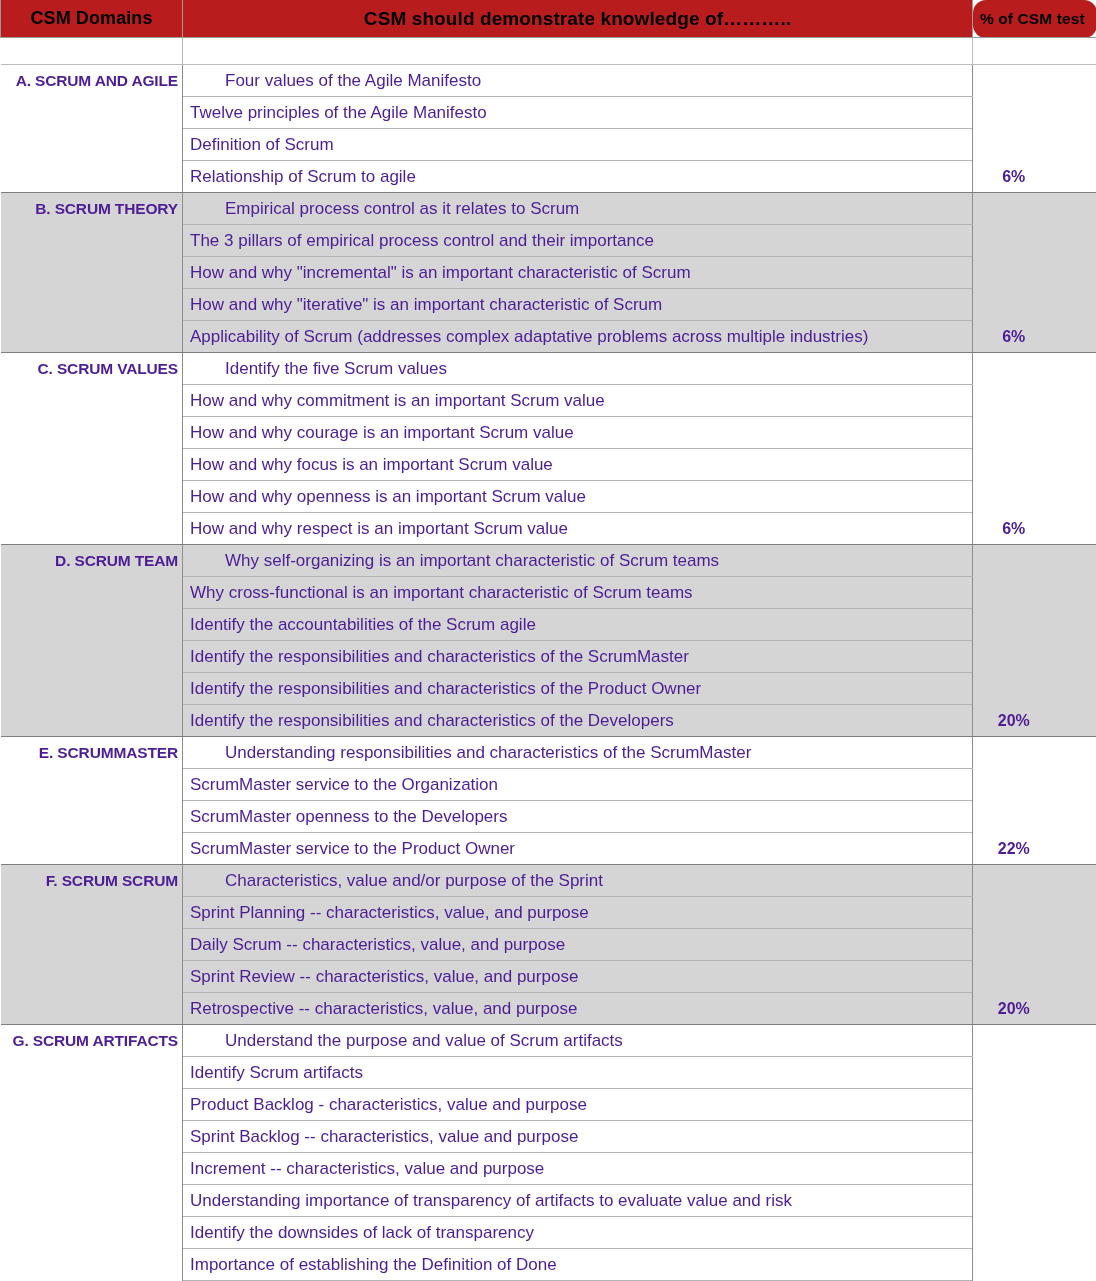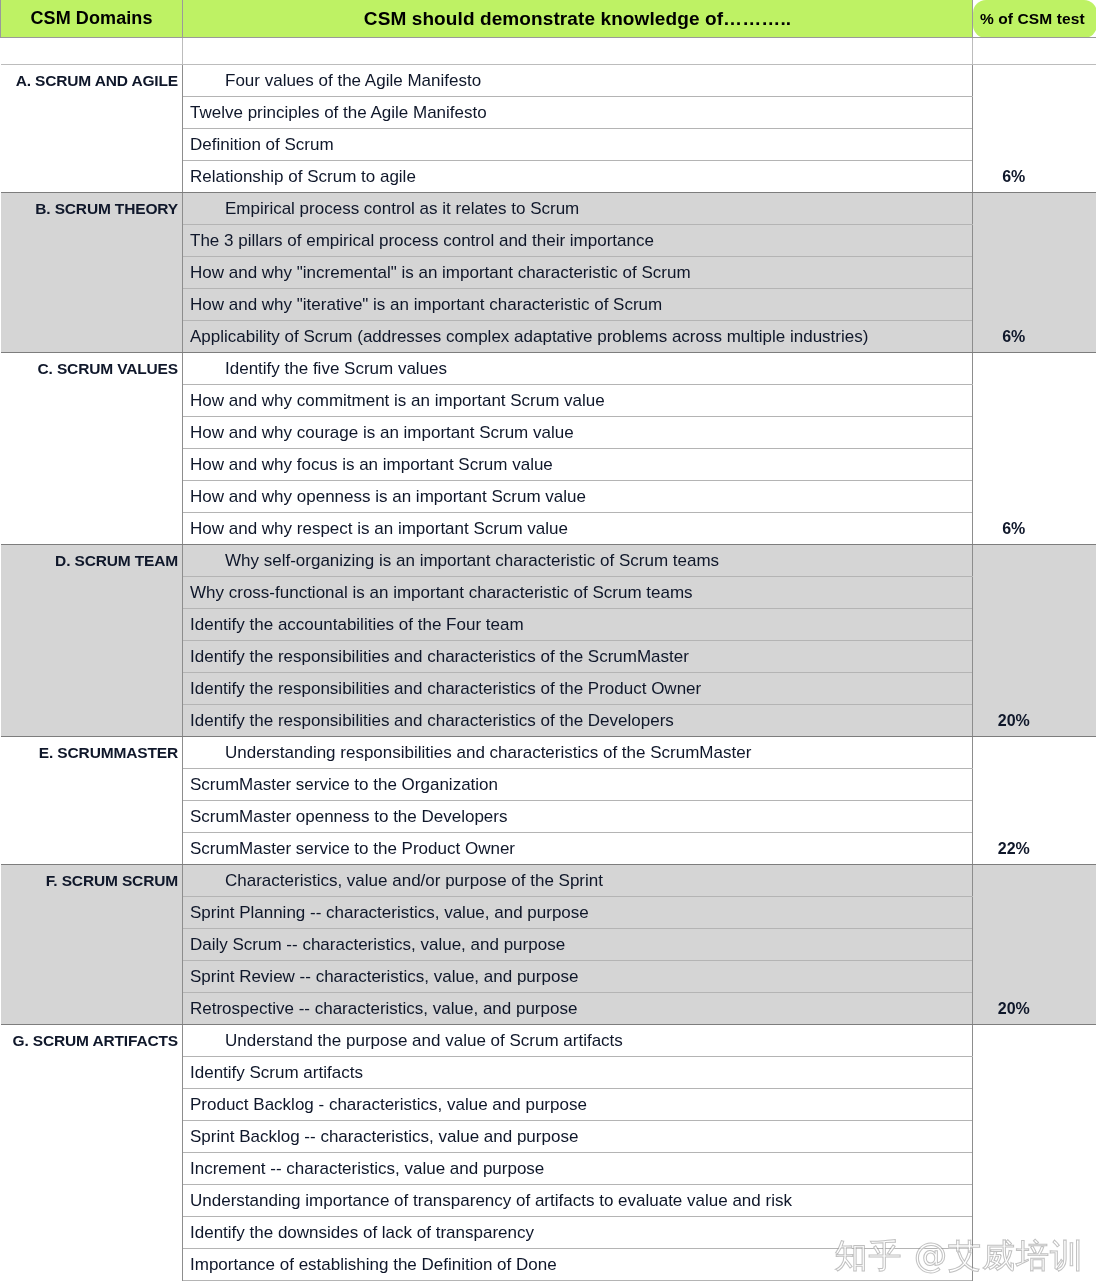--- a/index.html
+++ b/index.html
@@ -26,21 +26,21 @@
     table-layout: fixed;
     width: 1096px;
   }
 
   col.col-domain   { width: 182px; }
   col.col-topic    { width: 790px; }
   col.col-pct      { width: 124px; }
 
   
   thead th {
-    background: #bef264;
+    background: #b91c1c;
     border: 1px solid #9a9a9a;
     border-top: none;
     font-weight: bold;
     color: #000000;
     padding: 0;
     height: 37px;
     vertical-align: middle;
     font-size: 17.5px;
     letter-spacing: 0.1px;
   }
@@ -63,21 +63,21 @@
     padding: 0;
   }
   tr.spacer-row td.sp-domain { border-left: none; }
   tr.spacer-row td.sp-pct    { border-right: none; }
 
   
   td {
     padding: 0;
     border: 1px solid #a8a8a8;
     vertical-align: middle;
-    color: #0f172a;
+    color: #4c1d95;
   }
 
   td.domain-cell {
     border-left: none;
     border-top: 1px solid #7d7d7d;
     border-bottom: 1px solid #7d7d7d;
     border-right: 1px solid #8d8d8d;
     font-weight: bold;
     font-size: 15.5px;
     vertical-align: top;
@@ -230,21 +230,21 @@
         </tr>
         <tr class="shade block-start">
           <td class="domain-cell shade" rowspan="6">D. SCRUM TEAM</td>
           <td class="topic-cell">Why self-organizing is an important characteristic of Scrum teams</td>
           <td class="pct-cell shade" rowspan="6">20%</td>
         </tr>
         <tr class="shade">
           <td class="topic-cell">Why cross-functional is an important characteristic of Scrum teams</td>
         </tr>
         <tr class="shade">
-          <td class="topic-cell">Identify the accountabilities of the Four team</td>
+          <td class="topic-cell">Identify the accountabilities of the Scrum agile</td>
         </tr>
         <tr class="shade">
           <td class="topic-cell">Identify the responsibilities and characteristics of the ScrumMaster</td>
         </tr>
         <tr class="shade">
           <td class="topic-cell">Identify the responsibilities and characteristics of the Product Owner</td>
         </tr>
         <tr class="shade block-end">
           <td class="topic-cell">Identify the responsibilities and characteristics of the Developers</td>
         </tr>
@@ -304,14 +304,13 @@
         </tr>
         <tr class="plain">
           <td class="topic-cell">Importance of establishing the Definition of Done</td>
         </tr>
         <tr class="plain block-end">
           <td class="topic-cell">Characteristics of Product Backlog items</td>
         </tr>
       </tbody>
   </table>
 
-  <div class="watermark">知乎 @艾威培训</div>
 </div>
 
 </body></html>

